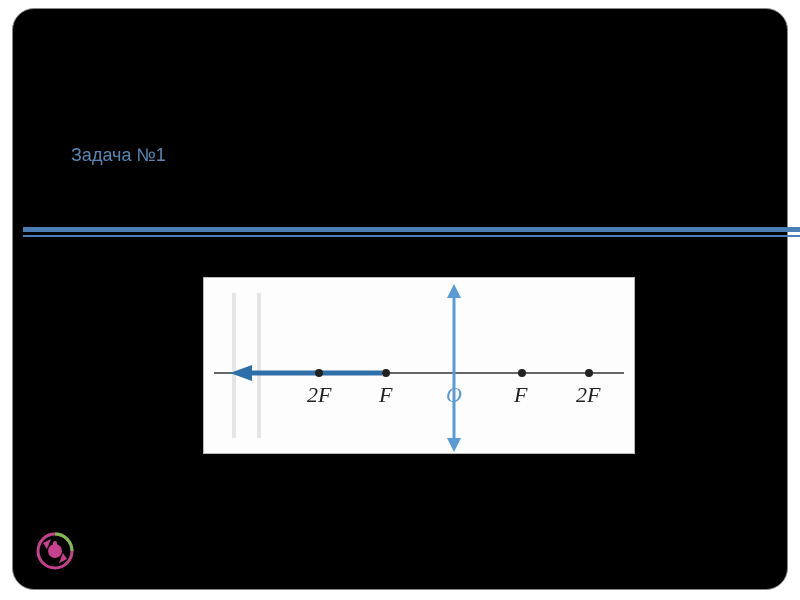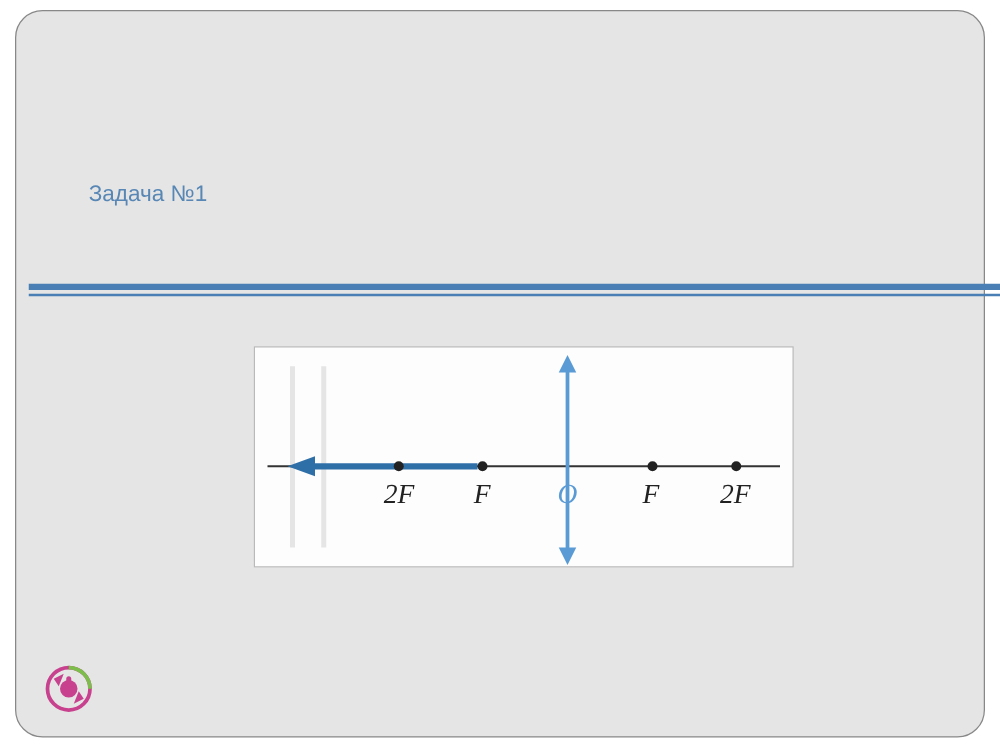--- a/index.html
+++ b/index.html
@@ -13,21 +13,21 @@
   }
   .slide-frame {
     position: absolute;
     left: 12px;
     top: 8px;
     width: 776px;
     height: 582px;
     border: 1.5px solid #888;
     border-radius: 22px;
     box-sizing: border-box;
-    background: #e5e5e5;
+    background: #000000;
   }
   .title-block {
     position: absolute;
     left: 58px;
     top: 134px;
     width: 640px;
     color: #5887b5;
     font-size: 18px;
     line-height: 1.35;
     font-family: "Segoe UI", Arial, sans-serif;

